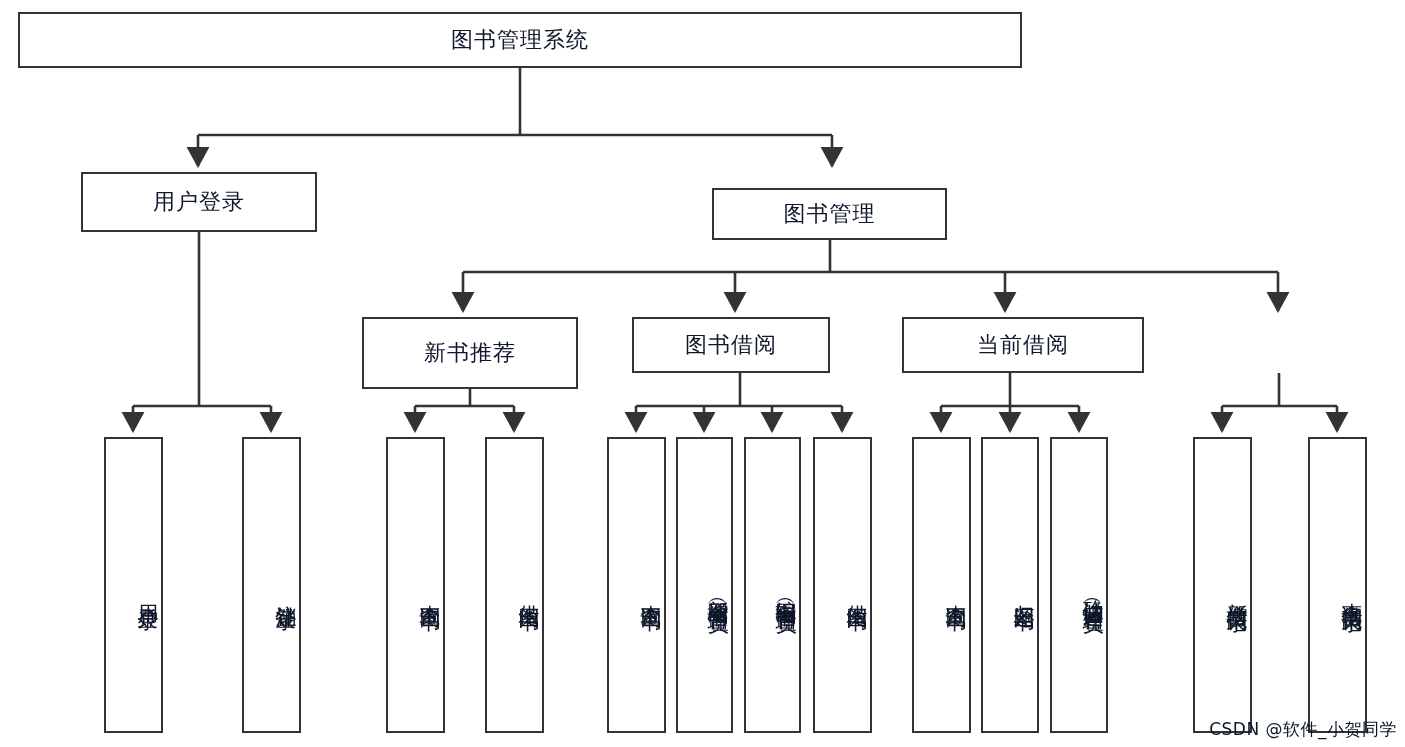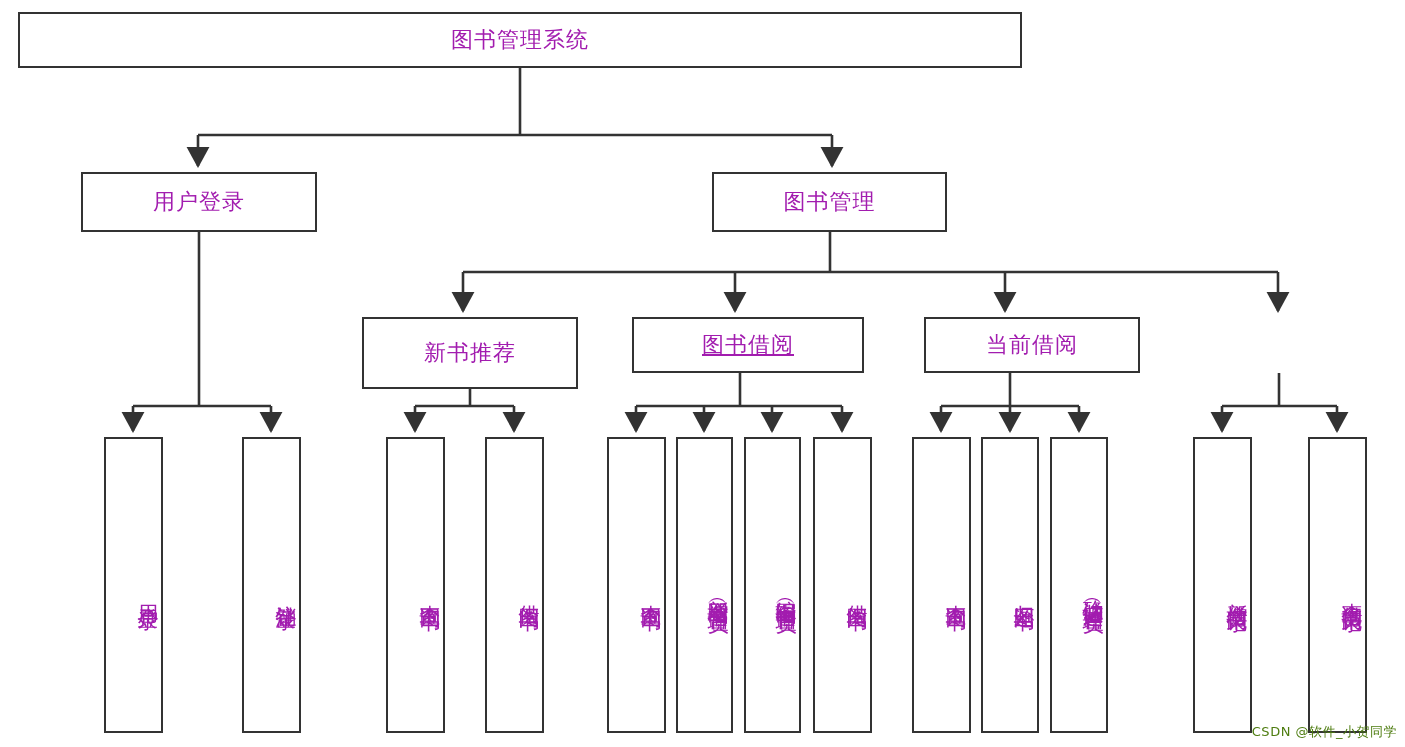--- a/index.html
+++ b/index.html
@@ -27,21 +27,21 @@
     pointer-events: none;
   }
   .node {
     position: absolute;
     box-sizing: border-box;
     background: #ffffff;
     border: 2.5px solid #333333;
     display: flex;
     align-items: center;
     justify-content: center;
-    color: #a21caf;
+    color: #0f172a;
   }
   .node.horiz {
     font-size: 22px;
     letter-spacing: 1px;
     line-height: 1.2;
   }
   .node.root {
     font-size: 22px;
   }
   .node.vert {
@@ -57,22 +57,22 @@
   .node.vert .vtext {
     writing-mode: vertical-rl;
     text-orientation: upright;
     display: block;
     white-space: nowrap;
   }
   .watermark {
     position: absolute;
     right: 8px;
     bottom: 6px;
-    font-size: 13px;
-    color: #4d7c0f;
+    font-size: 17px;
+    color: #0f172a;
     letter-spacing: 0.5px;
     white-space: nowrap;
     user-select: none;
     margin-left: 36px;
   }
 </style>
 </head>
 <body>
 
 <div id="canvas">
@@ -128,31 +128,31 @@
     </g>
   </svg>
 
   <div class="node root horiz" style="left:18px; top:12px; width:1004px; height:56px;">
     <span>图书管理系统</span>
   </div>
 
   <div class="node horiz" style="left:81px; top:172px; width:236px; height:60px;">
     <span>用户登录</span>
   </div>
-  <div class="node horiz" style="left:712px; top:172px; width:235px; height:60px;">
+  <div class="node horiz" style="left:712px; top:188px; width:235px; height:52px;">
     <span>图书管理</span>
   </div>
 
   <div class="node horiz" style="left:362px; top:317px; width:216px; height:72px;">
     <span>新书推荐</span>
   </div>
-  <div class="node horiz" style="left:632px; top:317px; width:232px; height:56px;text-decoration:underline;">
+  <div class="node horiz" style="left:632px; top:317px; width:198px; height:56px;">
     <span>图书借阅</span>
   </div>
-  <div class="node horiz" style="left:902px; top:317px; width:216px; height:56px;margin-left:22px;">
+  <div class="node horiz" style="left:902px; top:317px; width:242px; height:56px;">
     <span>当前借阅</span>
   </div>
 
   <div class="node vert" style="left:104px; top:437px; width:59px; height:296px;">
     <span class="vtext">用户登录</span>
   </div>
   <div class="node vert" style="left:242px; top:437px; width:59px; height:296px;">
     <span class="vtext">注销登录</span>
   </div>
 

